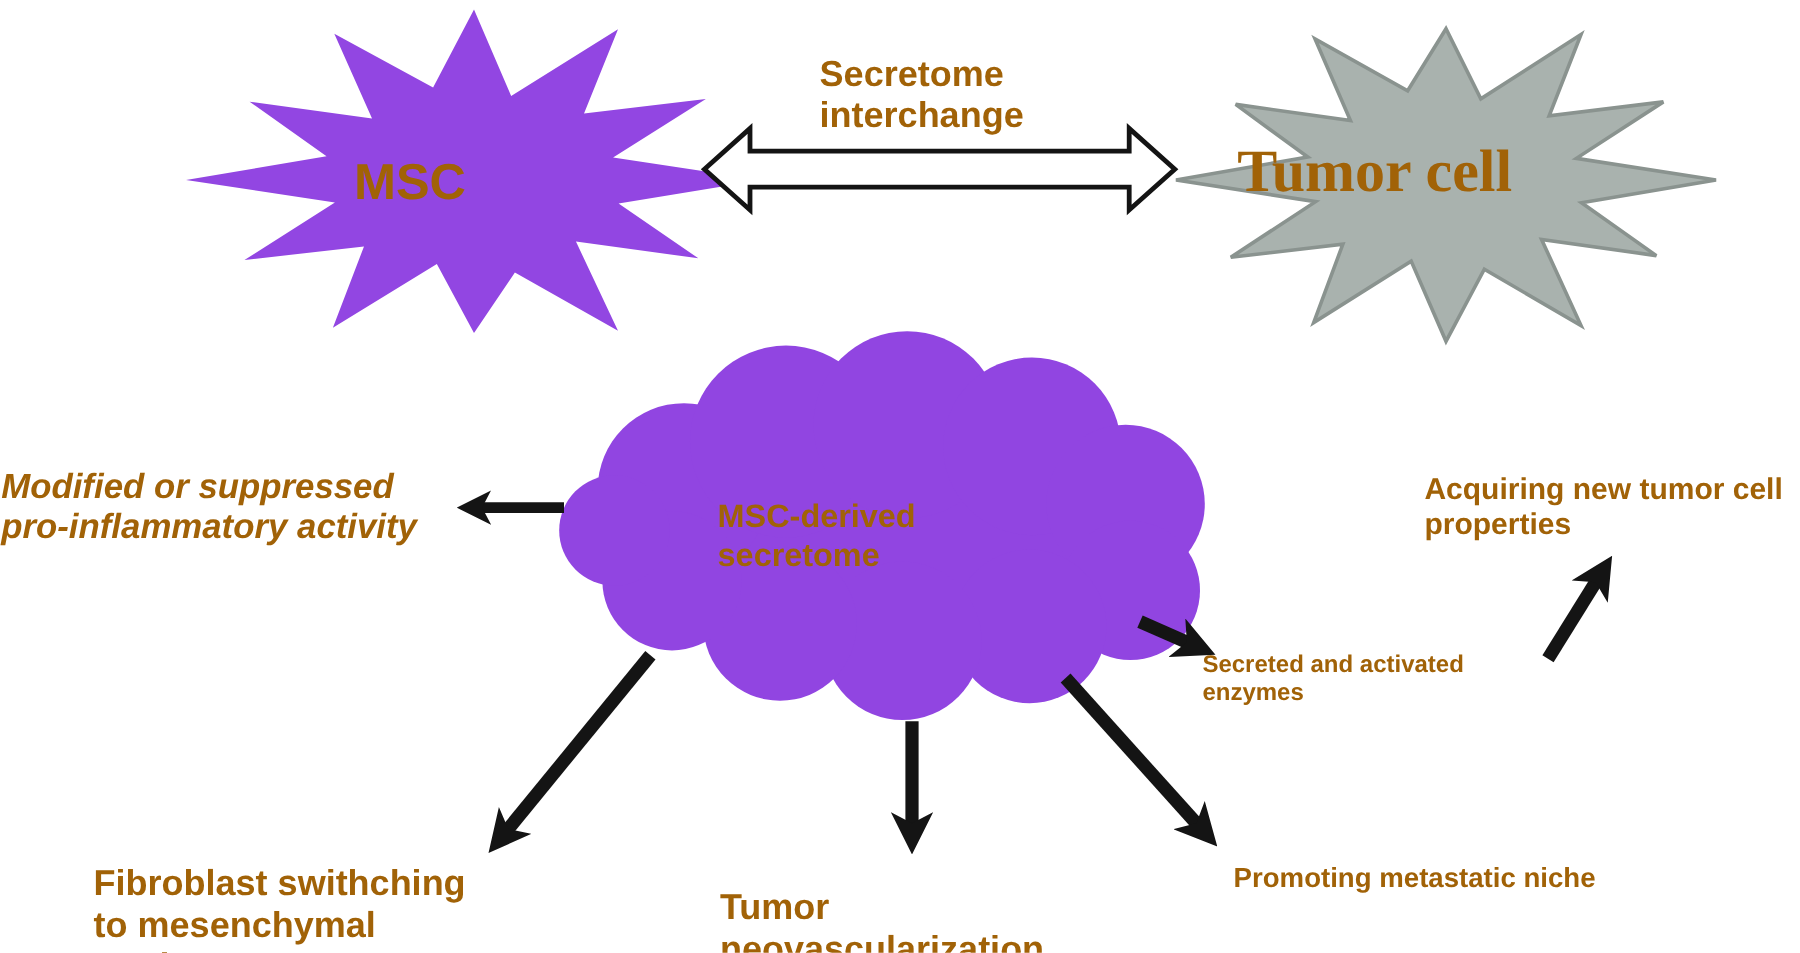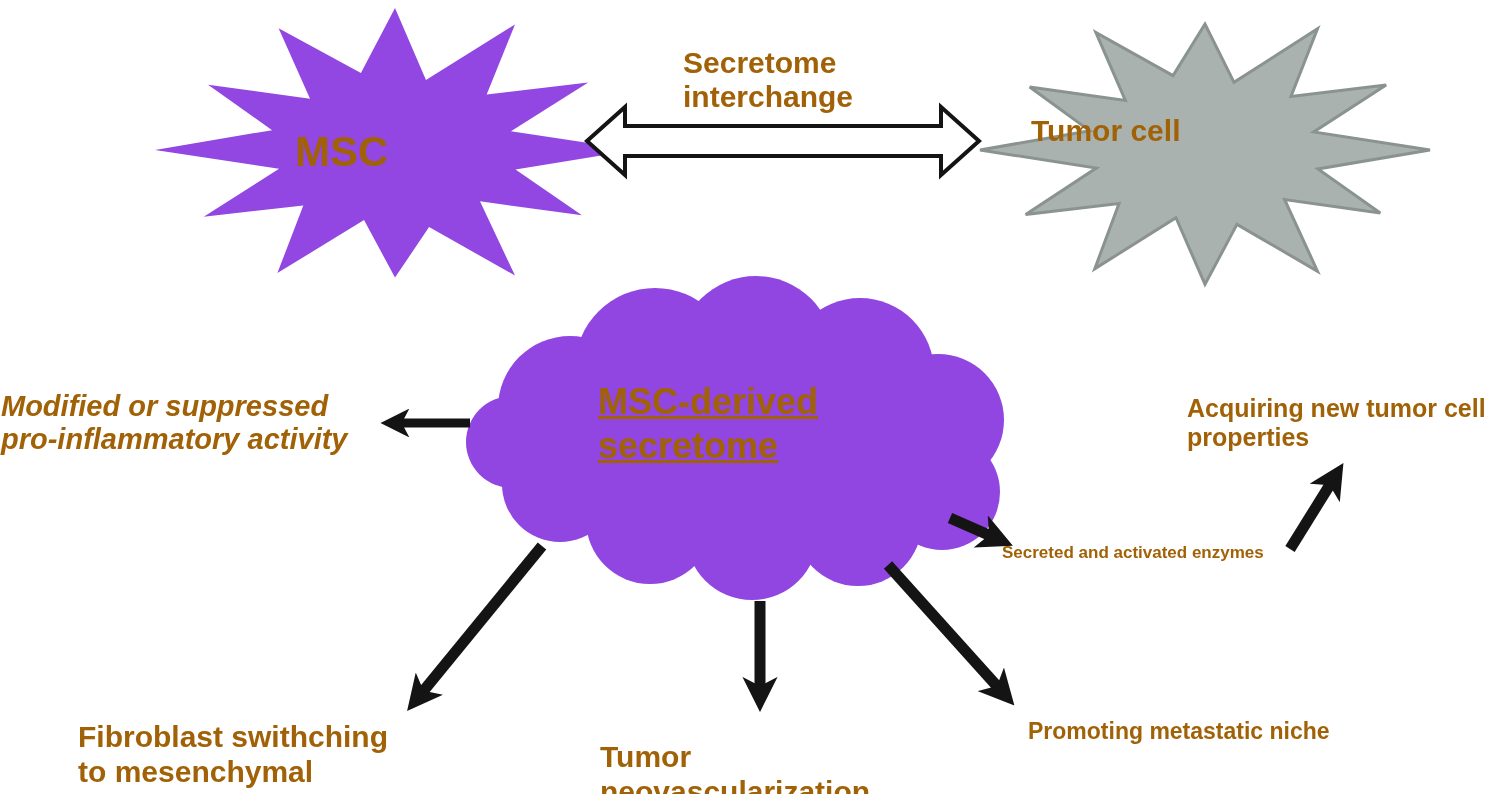--- a/index.html
+++ b/index.html
@@ -13,25 +13,25 @@
   .lbl{
     position:absolute;
     color:#a16207;
     font-weight:700;
     text-align:left;
     line-height:1.15;
     white-space:normal;
     user-select:none;
   }
   .lbl-msc{left:295px;top:128px;width:200px;font-size:42px;}
-  .lbl-tumor{left:1031px;top:114px;width:300px;font-size:30px;}
+  .lbl-tumor{left:1031px;top:114px;width:300px;font-size:50px;font-family:Liberation Serif, serif;}
   .lbl-interchange{left:683px;top:46px;width:220px;font-size:30px;line-height:1.12;}
-  .lbl-cloud{left:598px;top:380px;width:300px;font-size:36px;line-height:1.22;text-decoration:underline;}
+  .lbl-cloud{left:598px;top:414px;width:300px;font-size:27px;line-height:1.22;}
   .lbl-modified{left:1px;top:390px;width:370px;font-size:29px;font-style:italic;}
-  .lbl-secreted{left:1002px;top:543px;width:280px;font-size:17px;}
+  .lbl-secreted{left:1002px;top:543px;width:280px;font-size:20px;}
   .lbl-acquiring{left:1187px;top:394px;width:310px;font-size:25px;}
   .lbl-fibroblast{left:78px;top:720px;width:320px;font-size:30px;}
   .lbl-neovasc{left:600px;top:740px;width:320px;font-size:30px;}
   .lbl-metastatic{left:1028px;top:718px;width:320px;font-size:23px;}
 </style>
 </head>
 <body>
 
 <div class="stage">
 

